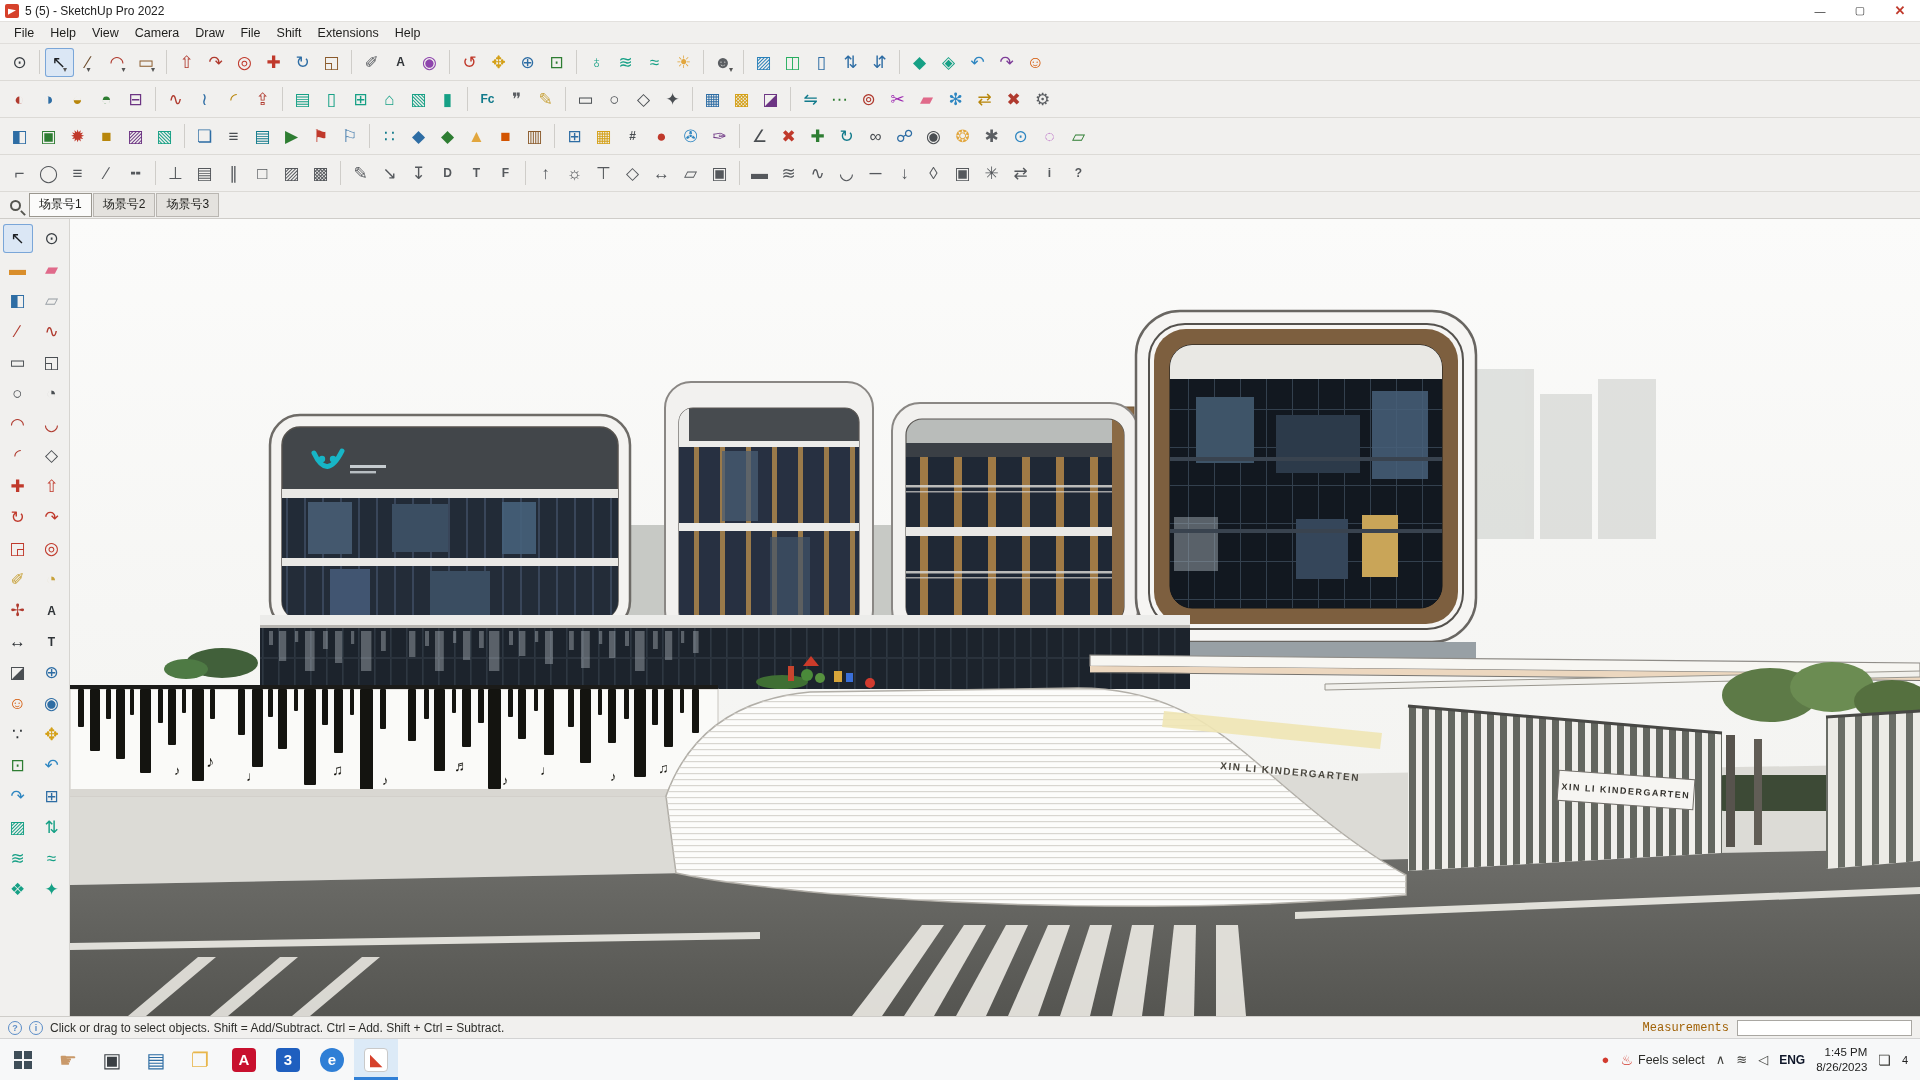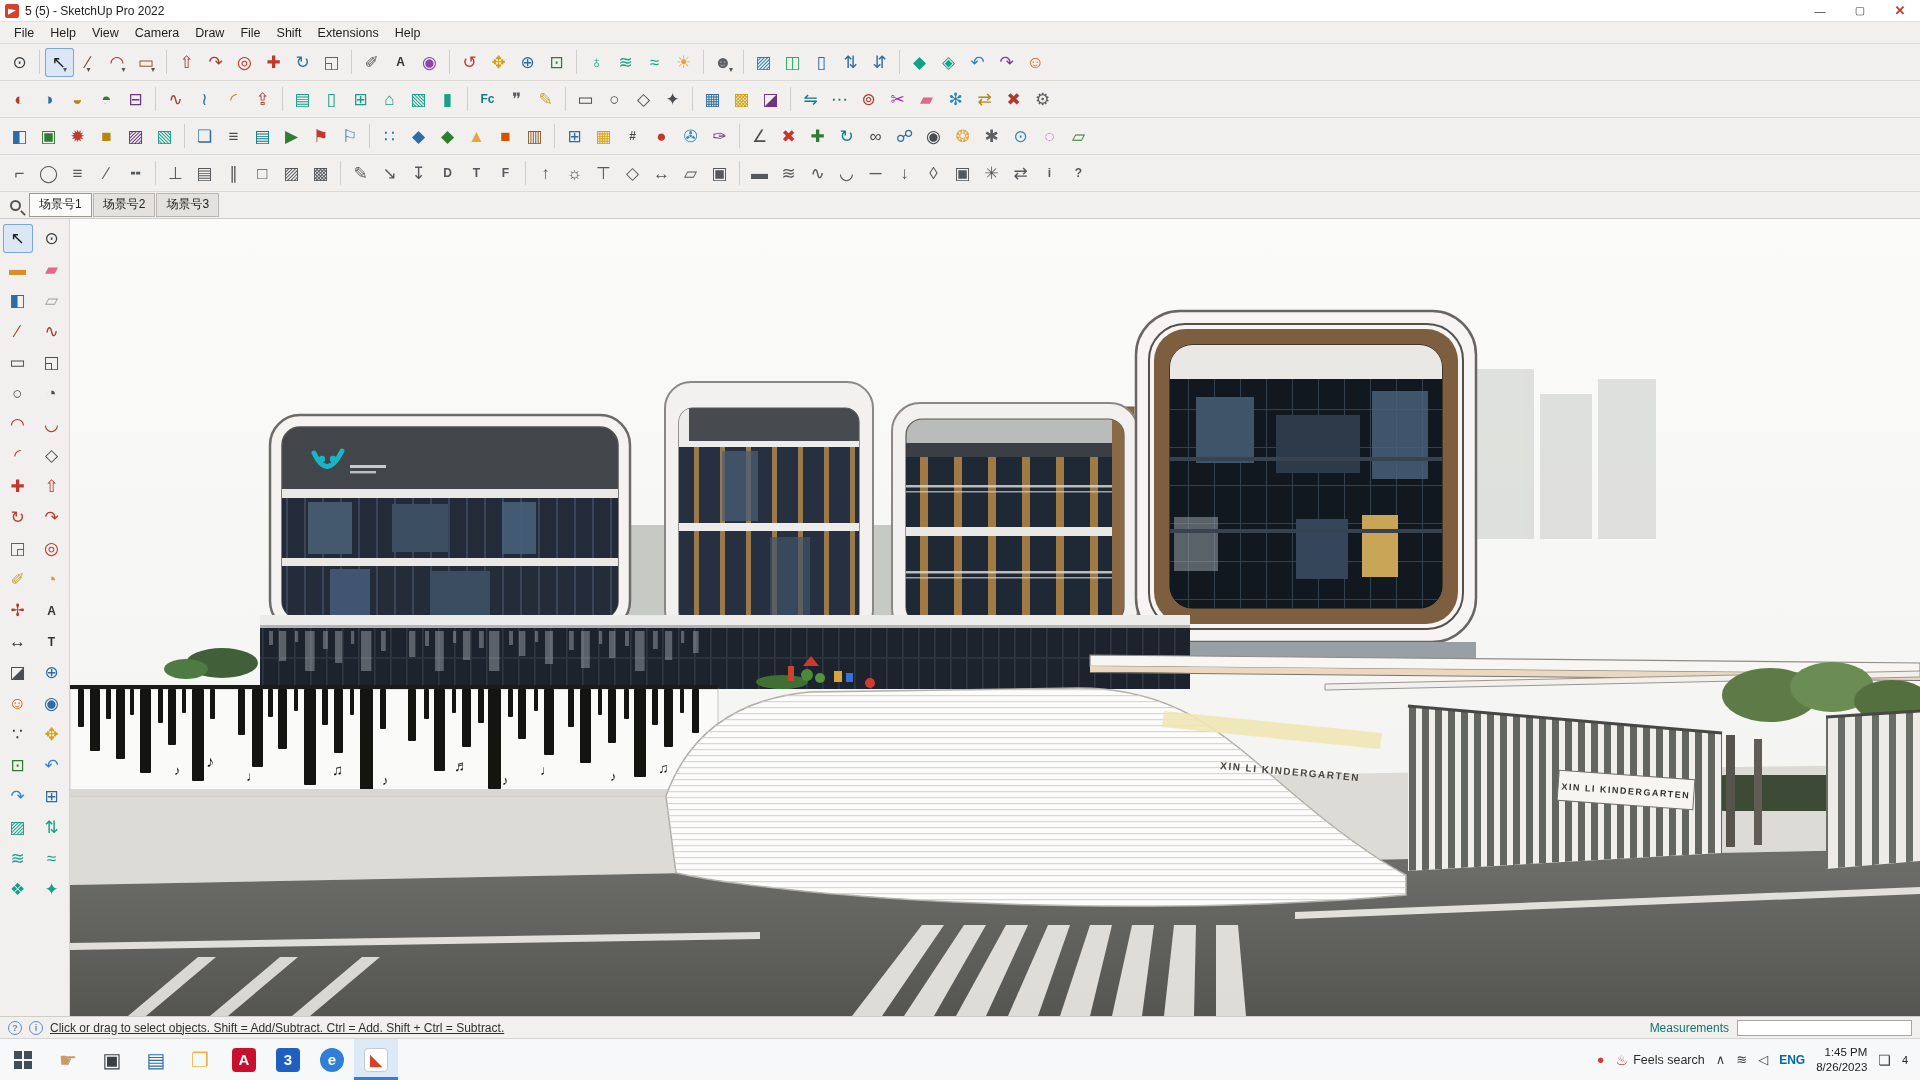--- a/index.html
+++ b/index.html
@@ -38,43 +38,43 @@
   .main { display:flex; height:797px; }
   .palette { width:70px; background:#f1f0ee; border-right:1px solid #d6d4d0; display:grid; grid-template-columns:repeat(2,30px); gap:2px 4px; justify-content:center; align-content:start; padding-top:5px; }
   .palette .tb-btn { width:30px; height:29px; font-size:17px; }
   .viewport { flex:1; position:relative; background:#f8f8f6; }
   .viewport svg { width:100%; height:100%; display:block; }
   .sign-text { letter-spacing:1.5px; font-weight:bold; }
 
   
   .statusbar { height:22px; background:#f1f0ee; border-top:1px solid #cfcdc9; display:flex; align-items:center; gap:7px; padding:0 8px; }
   .sb-ico { width:14px; height:14px; border-radius:50%; border:1.5px solid #5b8dc8; color:#5b8dc8; font-size:9px; font-weight:bold; display:flex; align-items:center; justify-content:center; flex:none; }
-  .hint { font-size:12px; color:#2e2e2b;text-decoration:underline; }
+  .hint { font-size:12px; color:#2e2e2b; }
   .meas { margin-left:auto; display:flex; align-items:center; gap:8px; }
-  .meas-label { font-size:12px; color:#0f766e; }
+  .meas-label { font-size:12px; color:#a16207;font-family:Liberation Mono, monospace; }
   .meas-input { width:175px; height:16px; border:1px solid #a9a7a2; background:#ffffff; font-size:11px; padding:0 4px; }
 
   
   .taskbar { height:42px; background:#f7f8f9; border-top:1px solid #d3d3d3; display:flex; align-items:center; }
   .start { width:46px; height:100%; display:flex; align-items:center; justify-content:center; }
   .winlogo { display:grid; grid-template-columns:8px 8px; grid-template-rows:8px 8px; gap:2px; }
   .winlogo span { background:#3f4e59; }
   .tb-search { width:300px; height:30px; background:#ffffff; border:1px solid #c7c7c7; display:flex; align-items:center; gap:9px; padding:0 10px; color:#6b6b68; font-size:13px; }
   .tb-search .mag { border-color:#6b6b68; } .tb-search .mag::after { background:#6b6b68; }
   #tb-apps { display:flex; height:100%; }
   .tb-app { width:44px; height:100%; display:flex; align-items:center; justify-content:center; font-size:20px; }
   .tb-app.active { background:#dceaf7; box-shadow:inset 0 -3px 0 #2f7fd6; }
   .tb-app .chip { width:24px; height:24px; display:flex; align-items:center; justify-content:center; font-size:15px; font-weight:bold; border-radius:4px; }
   .tb-app .chip.round { border-radius:50%; }
   .tray { margin-left:auto; display:flex; align-items:center; gap:11px; padding-right:12px; }
   .tray-ico { font-size:13px; color:#40403d; }
   .tray-ico.red { color:#d23b2f; }
   .weather { display:flex; align-items:center; gap:5px; font-size:12.5px; color:#2c2c29; }
   .w-ico { color:#d23b2f; font-size:14px; }
-  .lang { font-size:12px; color:#0369a1; font-weight:bold; }
+  .lang { font-size:12px; color:#0f172a; font-weight:bold; }
   .clock { text-align:right; font-size:11.5px; line-height:1.3; color:#222; }
   .notif { font-size:14px; color:#40403d; }
   .badge { font-size:11px; color:#222; }
 </style>
 </head>
 <body>
 
 <div class="titlebar">
   <div class="app-icon"></div>
   <div class="title">5 (5) - SketchUp Pro 2022</div>
@@ -1063,21 +1063,21 @@
         <span class="chip round" style="background: rgb(47, 127, 214); color: rgb(255, 255, 255);">e</span>
       </div>
       <div class="tb-app active">
         <span class="chip" style="background: rgb(255, 255, 255); color: rgb(214, 65, 43); border: 1px solid rgb(201, 201, 201);">◣</span>
       </div>
     </div>
   <div class="tray">
     <span class="tray-ico red">●</span>
     <span class="weather">
       <span class="w-ico">♨</span>
-      <span>Feels search</span>
+      <span>Feels select</span>
     </span>
     <span class="tray-ico">∧</span>
     <span class="tray-ico">≋</span>
     <span class="tray-ico">◁</span>
     <span class="lang">ENG</span>
     <div class="clock">
       <div>1:45 PM</div>
       <div>8/26/2023</div>
     </div>
     <span class="notif">❏</span>

